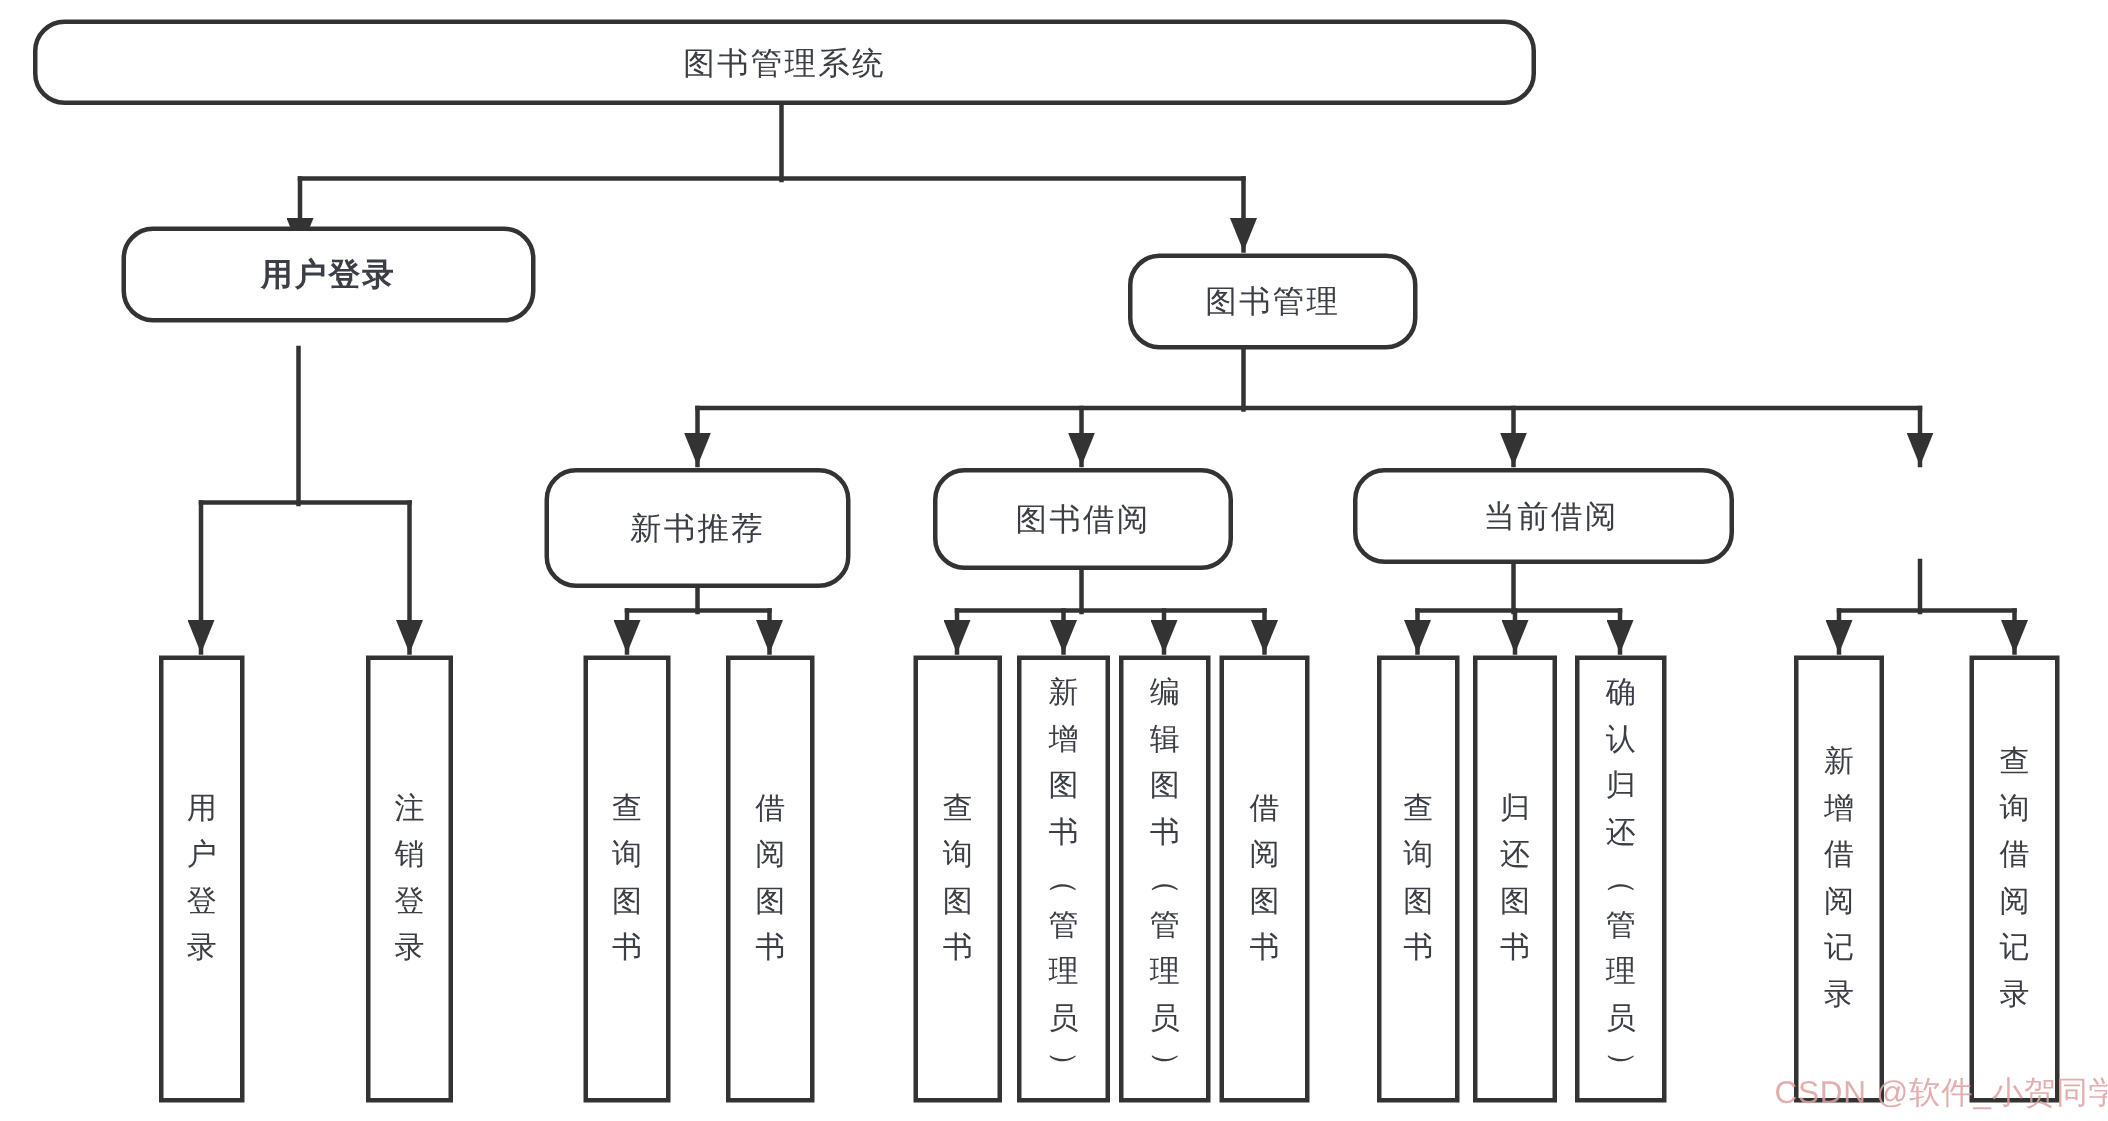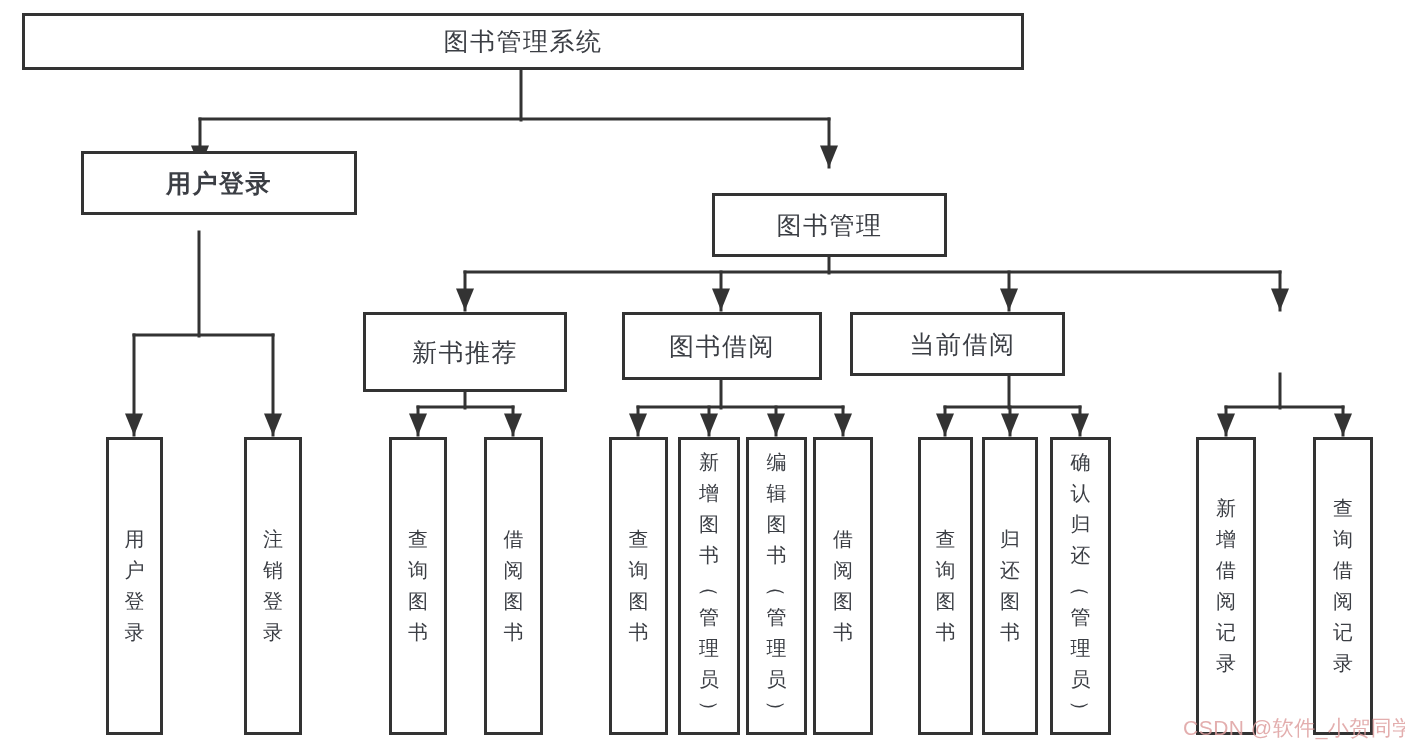--- a/index.html
+++ b/index.html
@@ -27,21 +27,21 @@
   .box {
     position: absolute;
     box-sizing: border-box;
     border: 3px solid var(--line);
     background: #fff;
     color: var(--text);
     display: flex;
     align-items: center;
     justify-content: center;
   }
-  .hbox { font-size: 25px; letter-spacing: 1.5px; }
+  .hbox { font-size: 21px; letter-spacing: 1.5px; border-radius: 21px; }
   .vbox { flex-direction: column; font-size: 20px; padding: 2px 0; }
   .vchar { height: 31px; line-height: 31px; width: 100%; text-align: center; }
   .vrot  { transform: rotate(90deg); }
   #watermark {
     position: absolute;
     left: 1183px;
     top: 714px;
     font-size: 21px;
     letter-spacing: 0.5px;
     color: var(--wm);
@@ -98,25 +98,25 @@
 
     <line x1="1280" y1="374" x2="1280" y2="408"></line>
     <line x1="1226" y1="407" x2="1343" y2="407"></line>
     <line x1="1226" y1="407" x2="1226" y2="435" marker-end="url(#ah)"></line>
     <line x1="1343" y1="407" x2="1343" y2="435" marker-end="url(#ah)"></line>
   </svg>
 
   <div class="box hbox" style="left:22px; top:13px; width:1002px; height:57px;">图书管理系统</div>
 
   <div class="box hbox" style="left:81px; top:151px; width:276px; height:64px;font-weight:bold;">用户登录</div>
-  <div class="box hbox" style="left:712px; top:169px; width:235px; height:64px;margin-top:24px;">图书管理</div>
+  <div class="box hbox" style="left:752px; top:169px; width:193px; height:64px;">图书管理</div>
 
   <div class="box hbox" style="left:363px; top:312px; width:204px; height:80px;">新书推荐</div>
   <div class="box hbox" style="left:622px; top:312px; width:200px; height:68px;">图书借阅</div>
-  <div class="box hbox" style="left:850px; top:312px; width:215px; height:64px;padding-left:10px;">当前借阅</div>
+  <div class="box hbox" style="left:902px; top:312px; width:254px; height:64px;padding-left:10px;">当前借阅</div>
 
   <div class="box vbox" style="left:106px; top:437px; width:57px; height:298px;">
       <div class="vchar">用</div>
       <div class="vchar">户</div>
       <div class="vchar">登</div>
       <div class="vchar">录</div>
     </div>
   <div class="box vbox" style="left:244px; top:437px; width:58px; height:298px;">
       <div class="vchar">注</div>
       <div class="vchar">销</div>

